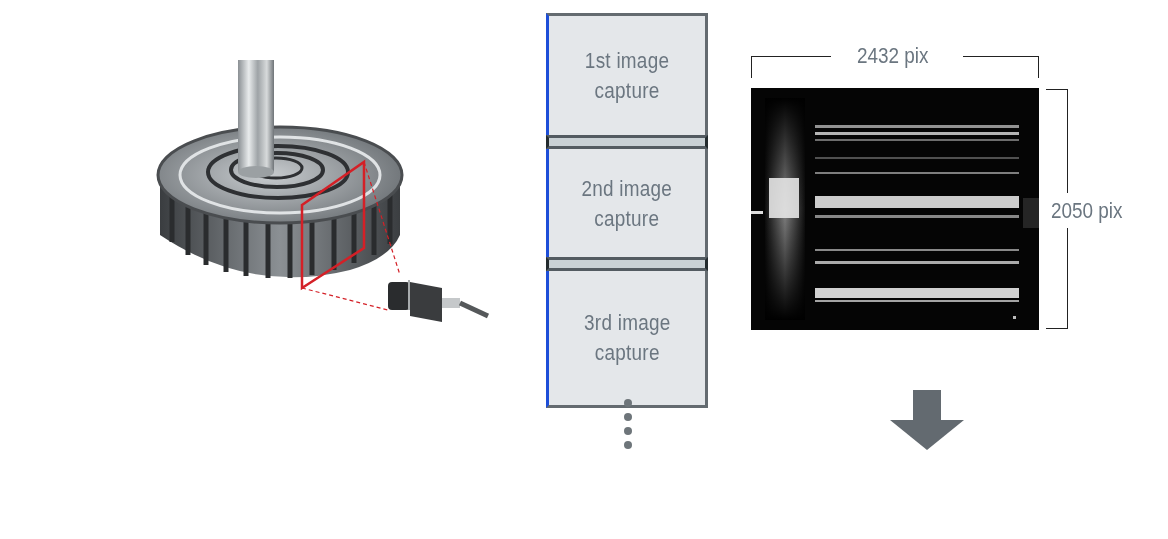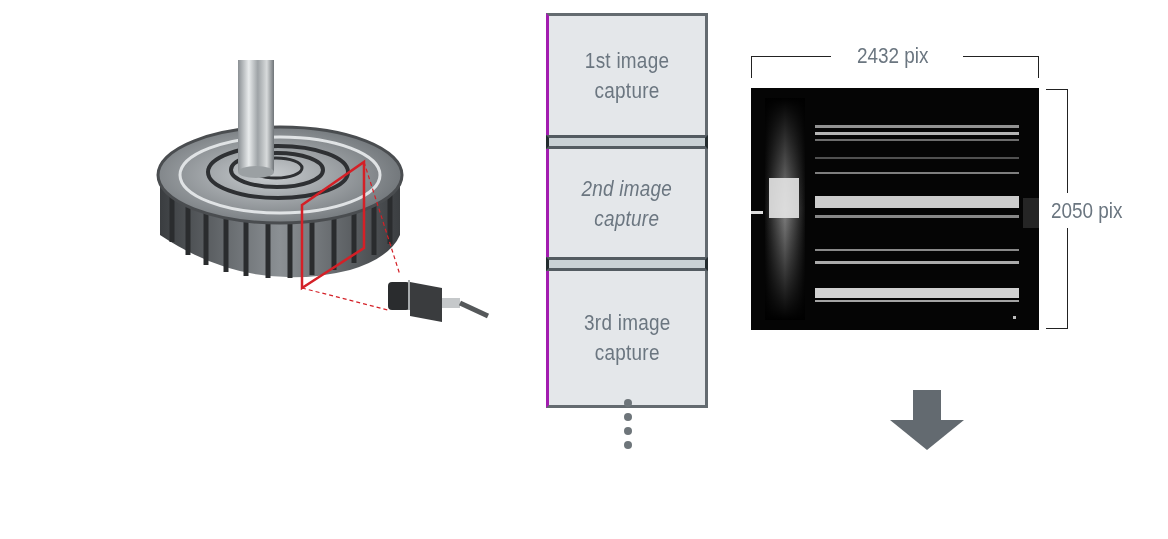--- a/index.html
+++ b/index.html
@@ -5,26 +5,26 @@
     html, body { margin: 0; padding: 0; background: #ffffff; }
     body { width: 1168px; height: 539px; position: relative; overflow: hidden;
            font-family: "Liberation Sans", sans-serif; }
     .abs { position: absolute; }
 
     
     #gear-illustration { left: 150px; top: 60px; width: 350px; height: 290px; }
 
     
     .capture-box { position: absolute; left: 546px; width: 162px; background: #e4e7ea;
-                   box-sizing: border-box; border-left: 3px solid #a21caf; border-right: 3px solid #646b70;
+                   box-sizing: border-box; border-left: 3px solid #1d4ed8; border-right: 3px solid #646b70;
                    display: flex; align-items: center; justify-content: center; text-align: center; }
     .capture-label { color: #6b7680; font-family: "Liberation Sans", sans-serif; font-size: 22px;
                      line-height: 30px; transform: scaleX(0.86); letter-spacing: 0.3px; }
     #box-1 { top: 13px; height: 122px; border-top: 3px solid #646b70; }
-    #box-2 { top: 149px; height: 109px; font-style: italic; }
+    #box-2 { top: 149px; height: 109px; }
     #box-3 { top: 271px; height: 137px; border-bottom: 3px solid #646b70; }
     .separator { position: absolute; left: 546px; width: 162px; height: 14px; box-sizing: border-box;
                  background: #c9d1d5; border-top: 3px solid #535b61; border-bottom: 3px solid #535b61;
                  border-left: 3px solid #232b2e; border-right: 3px solid #232b2e; }
     #sep-1 { top: 135px; }
     #sep-2 { top: 257px; }
 
     .dot { position: absolute; left: 624px; width: 8px; height: 8px; border-radius: 50%; background: #6e757a; }
 
     

